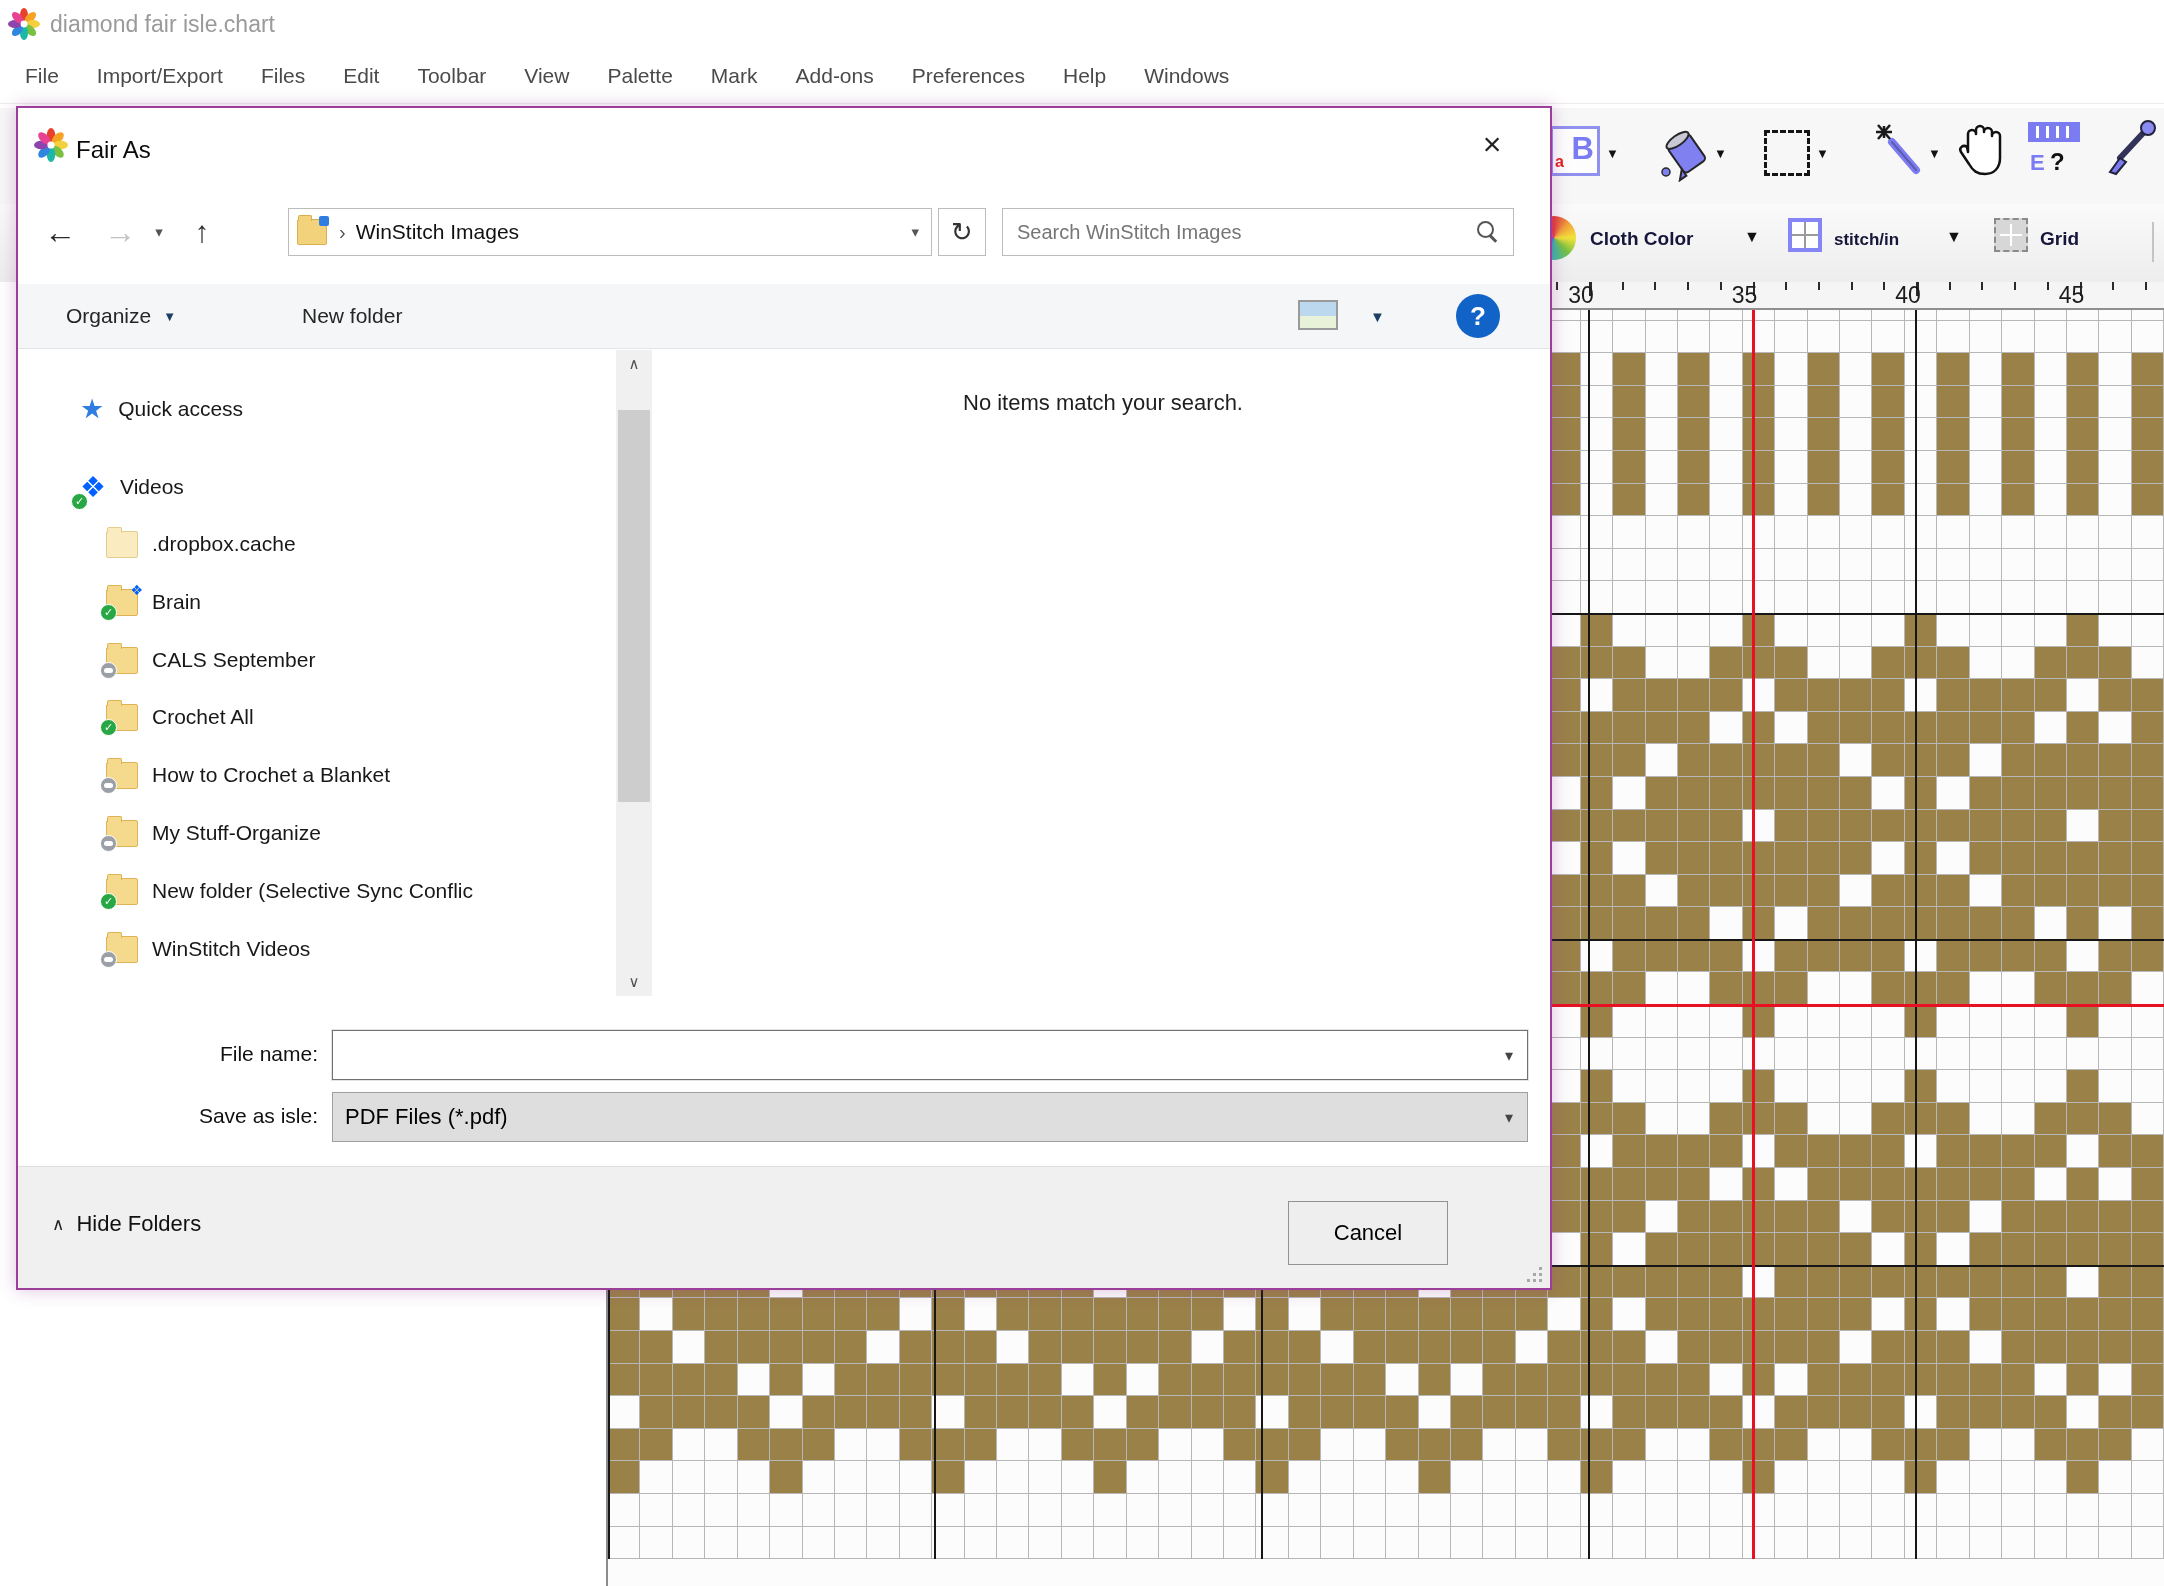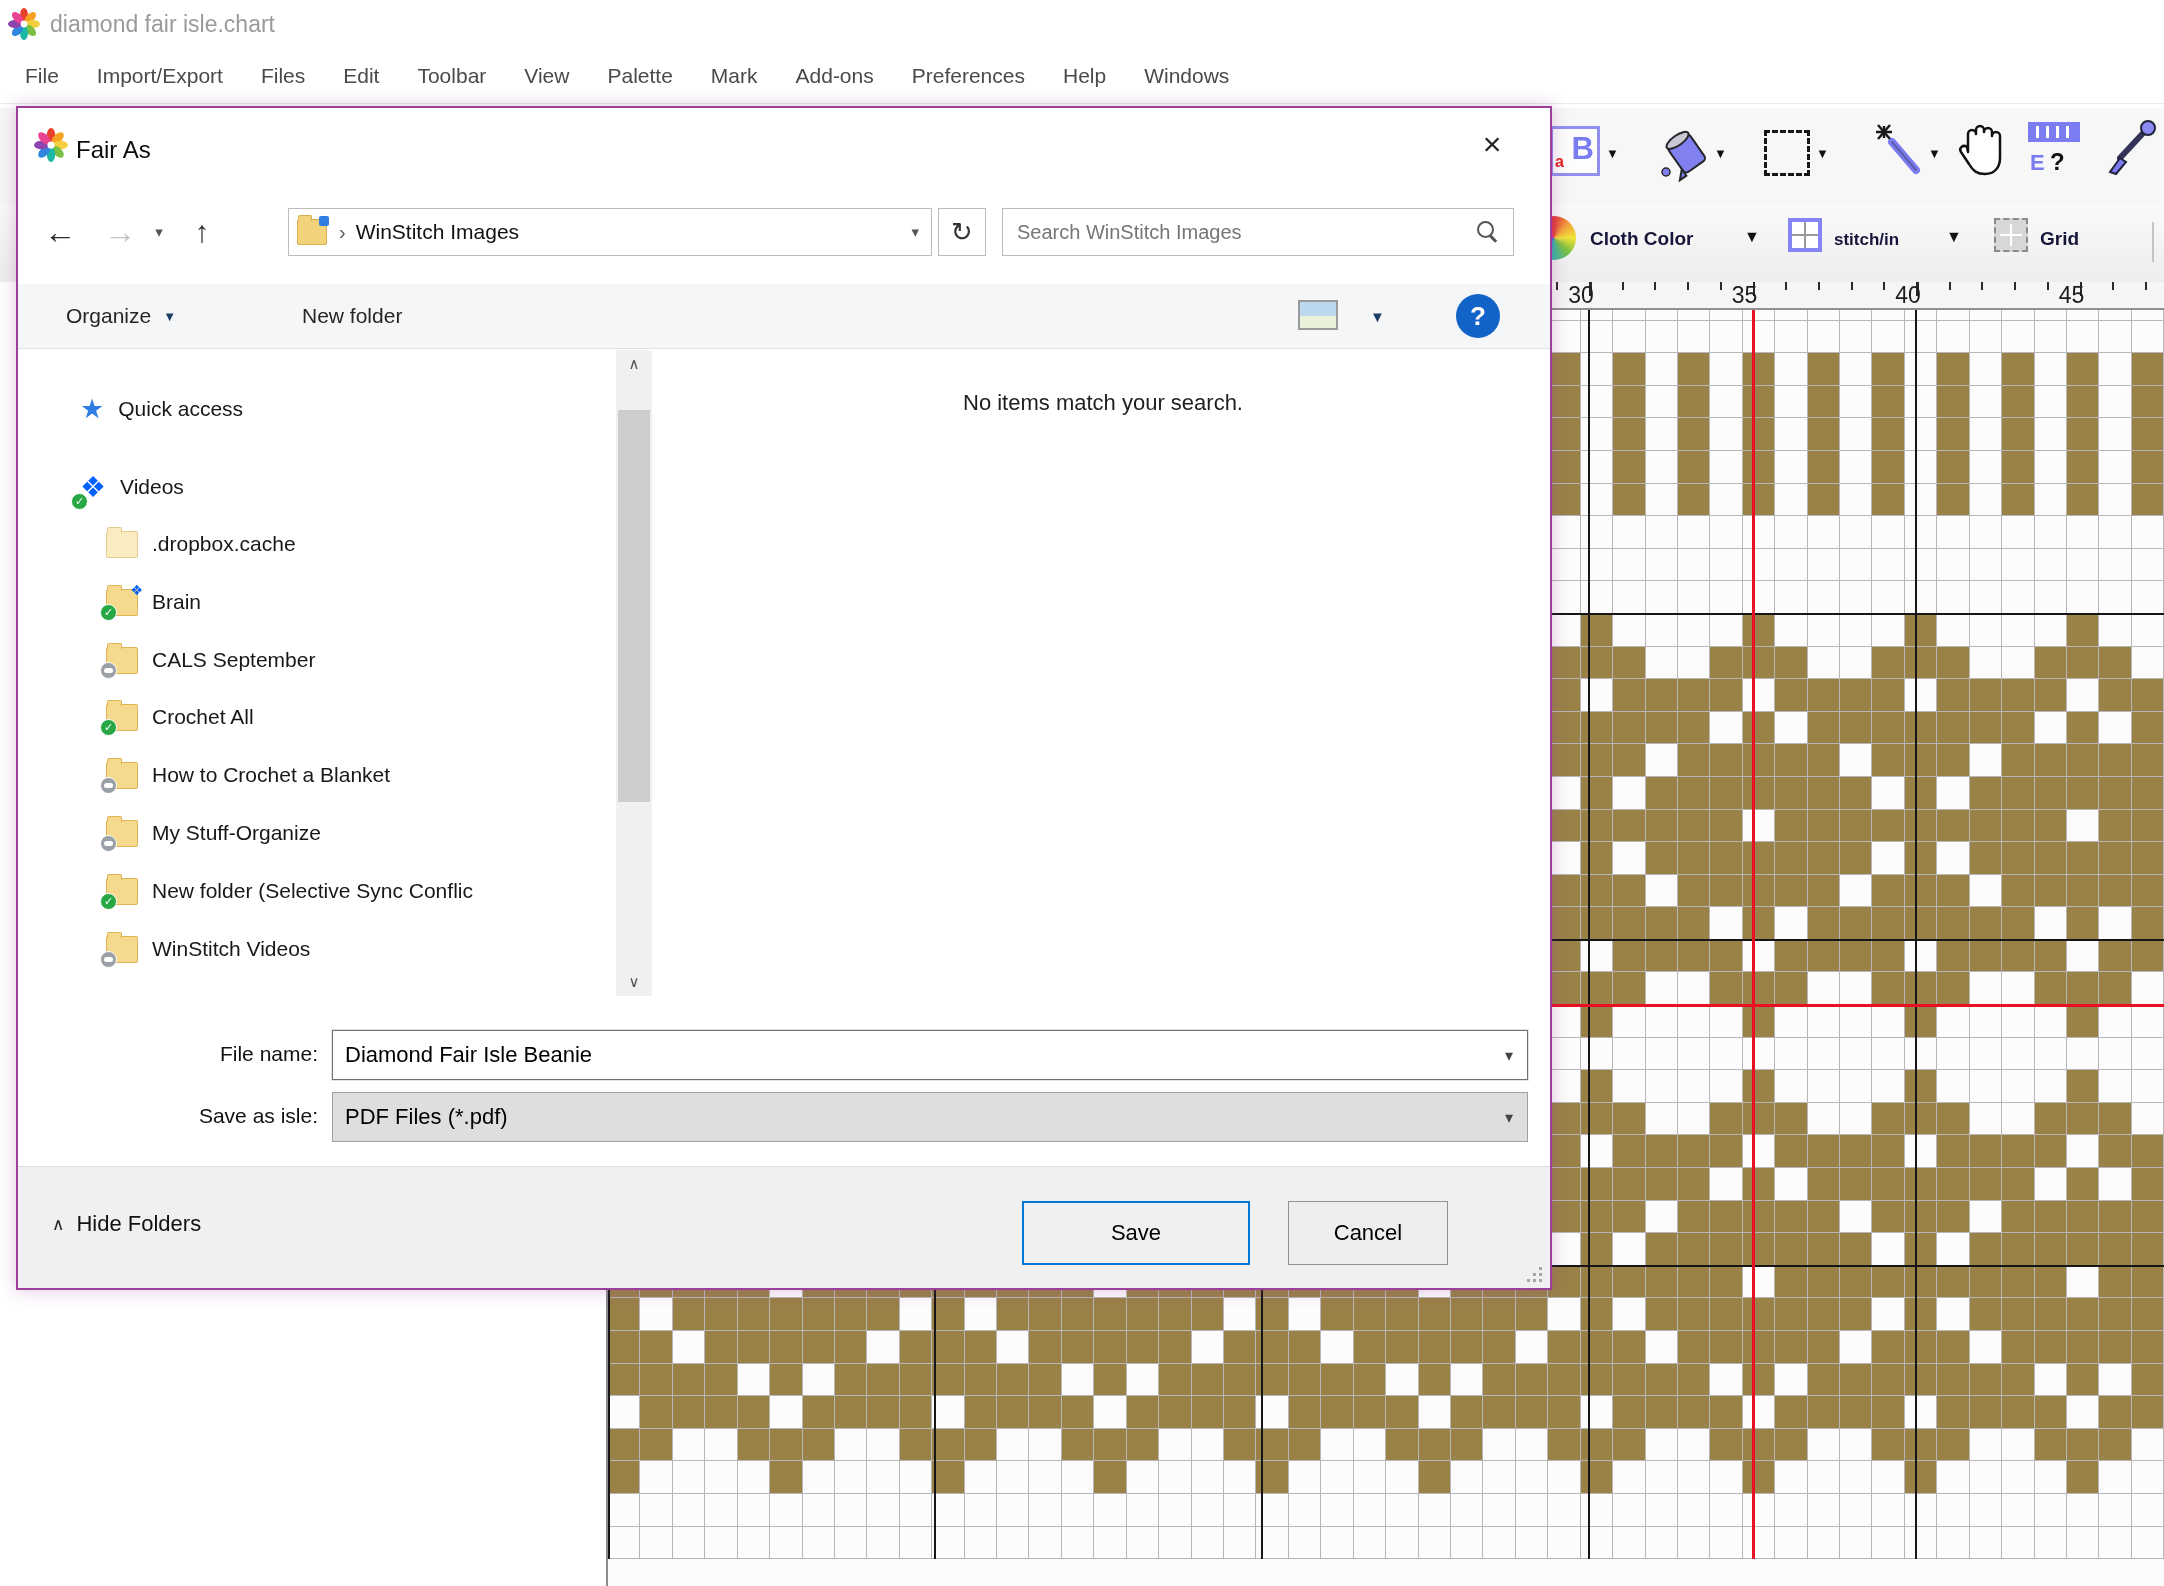--- a/index.html
+++ b/index.html
@@ -2429,36 +2429,34 @@
   <div class="sbar">
     <div class="btn" style="top:0;">∧</div>
     <div class="thumb"></div>
     <div class="btn" style="top:618px;">∨</div>
   </div>
 
   <div class="empty-msg">No items match your search.</div>
 
   <div class="field-label" style="left:40px;top:934px;">File name:</div>
   <div class="combo white" style="top:922px;">
-    <input value="Diamond Fair Isle Beanie" style="">
     <span class="chev">▾</span>
   </div>
 
   <div class="field-label" style="left:40px;top:996px;">Save as isle:</div>
   <div class="combo gray" style="top:984px;">
     <span class="val">PDF Files (*.pdf)</span>
     <span class="chev">▾</span>
   </div>
 
   <div class="dlg-footer">
     <div class="hidefolders">
       <span class="chev">∧</span>
       <span>Hide Folders</span>
     </div>
-    <div class="btn-save">Save</div>
     <div class="btn-cancel">Cancel</div>
     <div class="grip">
       <i style="right:0;bottom:0;"></i>
         <i style="right:6px;bottom:0;"></i>
         <i style="right:12px;bottom:0;"></i>
       <i style="right:0;bottom:6px;"></i>
         <i style="right:6px;bottom:6px;"></i>
         <i style="right:0;bottom:12px;"></i>
     </div>
   </div>

